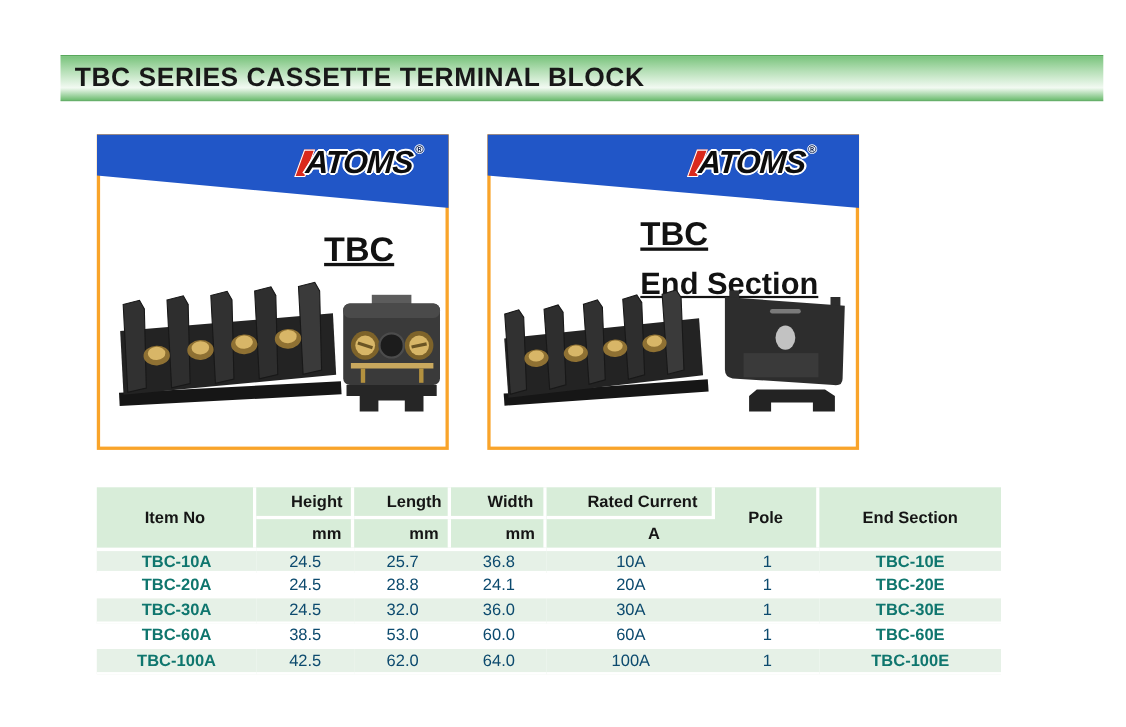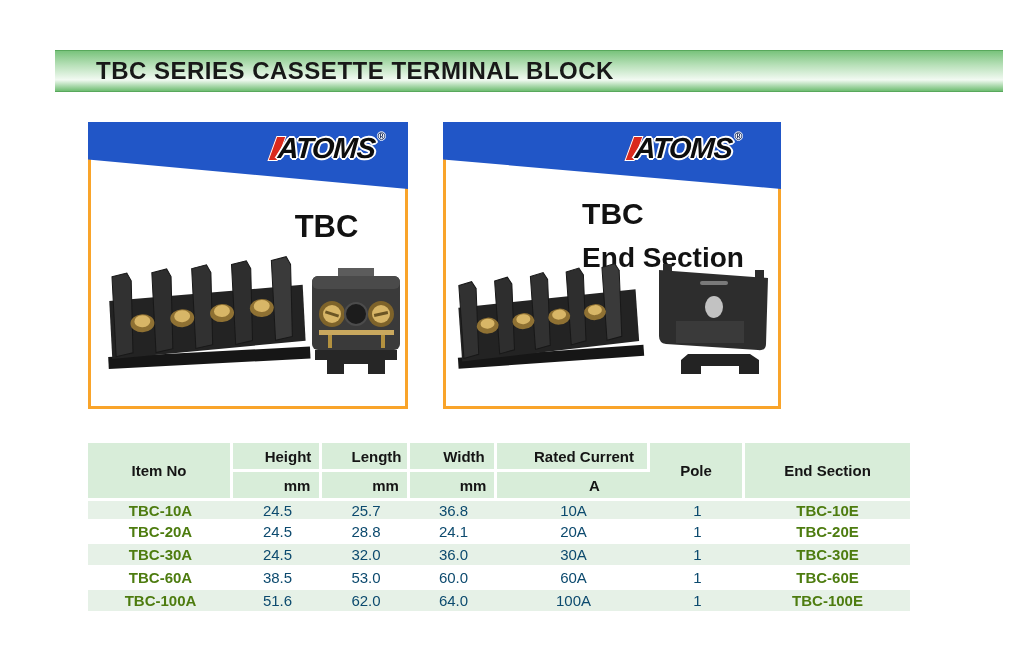--- a/index.html
+++ b/index.html
@@ -6,21 +6,21 @@
   html,body { background:#ffffff; }
   body { font-family:"Liberation Sans", sans-serif; }
 
   .page { position:relative; width:1024px; height:661px; background:#ffffff; overflow:hidden; }
 
   
   .title-bar {
     position:absolute; left:55px; top:50px; width:948px; height:42px;
     background:linear-gradient(180deg,#79c37c 0%,#b7e0b8 35%,#f2faf2 72%,#6fbd72 100%);
     border-top:1px solid #58a85c; border-bottom:1px solid #58a85c;
-    display:flex; align-items:center;padding-left:28px;
+    display:flex; align-items:center;
   }
   .title-bar span {
     padding-left:13px; font-size:24px; font-weight:bold; color:#181818; letter-spacing:0.5px;
   }
 
   
   .card {
     position:absolute; top:122px; height:287px; background:#ffffff;
     border:3px solid #f9a42a;
   }
@@ -43,21 +43,21 @@
     font-size:29px; line-height:30px; font-weight:bold; font-style:italic;
     letter-spacing:-1px; color:#0d0d0d; transform:skewX(-4deg);
     text-shadow:-2px 0 #fff, 2px 0 #fff, 0 -2px #fff, 0 2px #fff,
                 -1px -1px #fff, 1px -1px #fff, -1px 1px #fff, 1px 1px #fff;
   }
   .logo-reg {
     font-size:10px; font-weight:bold; color:#0a1e4d; margin-left:3px; margin-top:-2px;
     text-shadow:-1px 0 #fff, 1px 0 #fff, 0 -1px #fff, 0 1px #fff;
   }
 
-  .card-label { position:absolute; font-weight:bold; color:#121212; }
+  .card-label { position:absolute; font-weight:bold; color:#121212;text-decoration:underline; }
   .c1-tbc  { top:84px; left:50%; width:50%; text-align:center; font-size:31px; }
   .c2-tbc  { top:72px; left:41%; font-size:30px; }
   .c2-end  { top:117px; left:41%; font-size:28px; }
 
   .photo { position:absolute; left:4px; bottom:6px; }
 
   
   .spec-wrap { position:absolute; left:88px; top:443px; width:822px; }
   table.spec { width:822px; border-collapse:separate; border-spacing:0; table-layout:fixed; }
   .spec th, .spec td { text-align:center; vertical-align:middle; }
@@ -68,21 +68,21 @@
   .spec thead th:last-child { border-right:none; }
   .spec thead tr.labels th { height:29px; }
   .spec thead tr.labels th.split { border-bottom:3px solid #ffffff;padding-left:26px; }
   .spec thead tr.units th { height:26px;padding-left:44px; }
   .spec tbody td {
     height:23px; font-size:15px; color:#0c4a6e; border-bottom:2px solid #ffffff;
   }
   .spec tbody tr:first-child td { border-top:3px solid #ffffff; }
   .spec tbody tr.g td { background:#e6f1e7; }
   .spec tbody tr.w td { background:#ffffff; }
-  .spec td.b { font-weight:bold; color:#4d7c0f; }
+  .spec td.b { font-weight:bold; color:#0f766e; }
 </style>
 </head>
 <body>
 
 <div class="page">
 
   <div class="title-bar">
     <span>TBC SERIES CASSETTE TERMINAL BLOCK</span>
   </div>
 
@@ -240,21 +240,21 @@
           <td class="b">TBC-60A</td>
           <td>38.5</td>
           <td>53.0</td>
           <td>60.0</td>
           <td>60A</td>
           <td>1</td>
           <td class="b">TBC-60E</td>
         </tr>
         <tr class="g">
           <td class="b">TBC-100A</td>
-          <td>51.6</td>
+          <td>42.5</td>
           <td>62.0</td>
           <td>64.0</td>
           <td>100A</td>
           <td>1</td>
           <td class="b">TBC-100E</td>
         </tr>
       </tbody>
     </table>
   </div>
 

